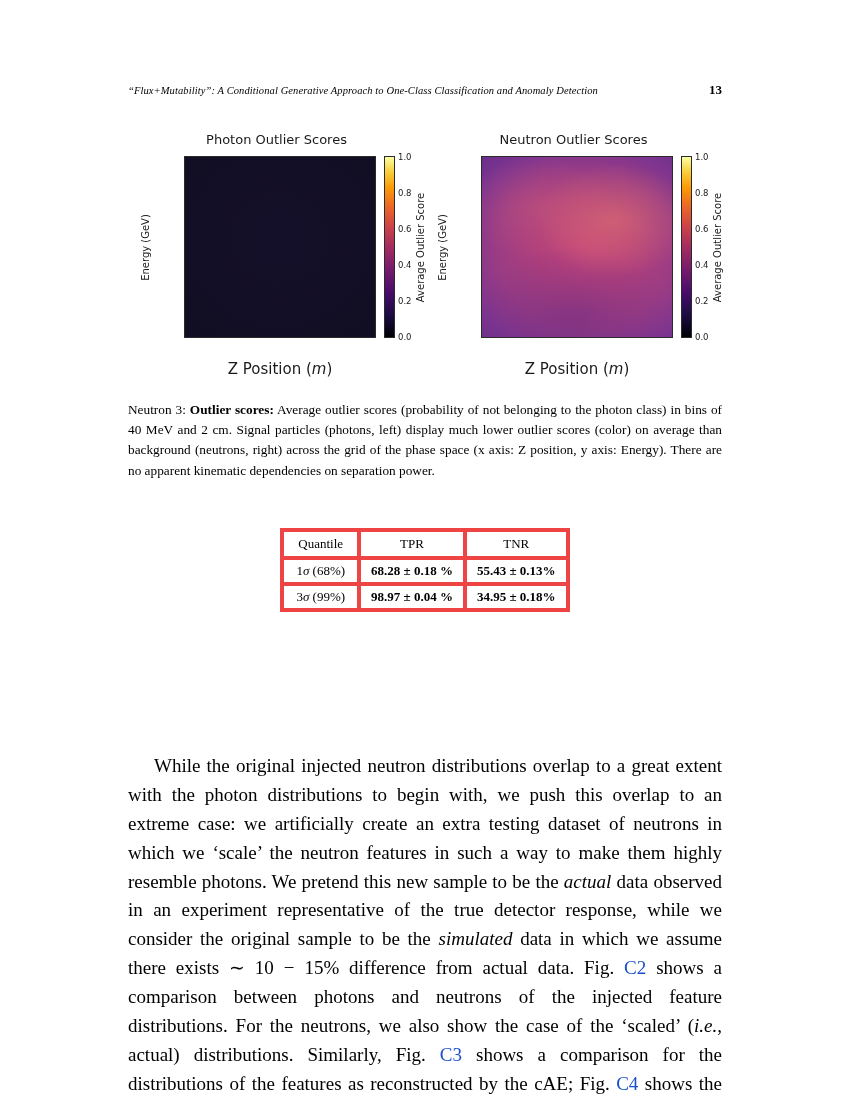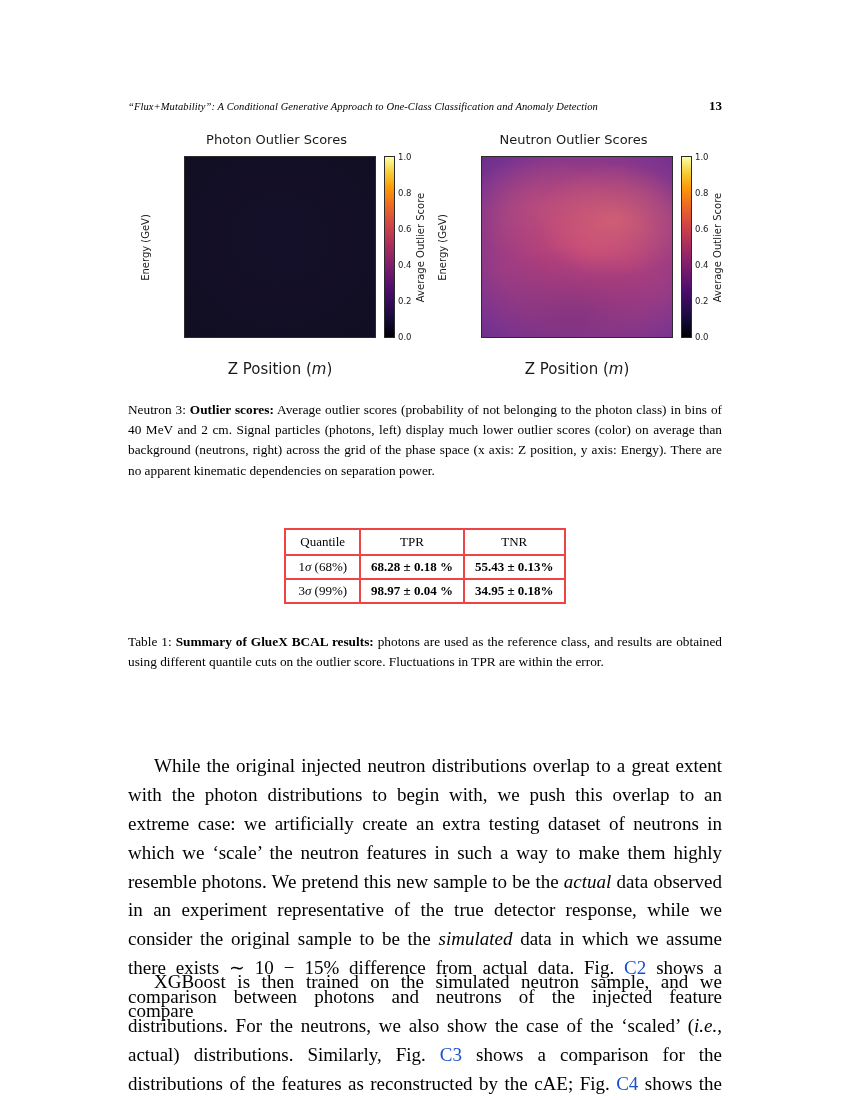--- a/index.html
+++ b/index.html
@@ -18,21 +18,21 @@
   .page {
     position: absolute;
     left: 0; top: 0;
     width: 850px;
     height: 1100px;
   }
   
   .runhead {
     position: absolute;
     left: 128px;
-    top: 98px;
+    top: 82px;
     width: 594px;
     display: flex;
     align-items: baseline;
     justify-content: space-between;
     font-size: 10.5px;
   }
   .runhead .rh-text {
     font-style: italic;
     letter-spacing: 0.1px;
   }
@@ -216,21 +216,21 @@
     top: 528px;
     width: 594px;
     display: flex;
     justify-content: center;
   }
   table.results {
     border-collapse: collapse;
     font-size: 13px;
   }
   table.results td, table.results th {
-    border: 2px solid #ef4444;
+    border: 4px solid #ef4444;
     padding: 3px 10px;
     text-align: center;
     font-weight: normal;
   }
   table.results thead td {
     padding: 4px 12px;
   }
   table.results tbody td.val {
     font-weight: bold;
   }
@@ -342,21 +342,16 @@
         </tr>
         <tr>
           <td class="q"><span>3</span><span class="sig">σ</span><span> (99%)</span></td>
           <td class="val">98.97 ± 0.04 %</td>
           <td class="val">34.95 ± 0.18%</td>
         </tr>
       </tbody>
     </table>
   </div>
 
-  <div class="caption" style="top:632px">
-    <span>Table 1:</span>
-    <span class="lead">Summary of GlueX BCAL results:</span><span> photons are used as the reference class, and results are obtained using different quantile cuts on the outlier score. Fluctuations in TPR are within the error.</span>
-  </div>
 
   <div class="body-par indent" style="top:752px" id="par1"><span>While the original injected neutron distributions overlap to a great extent with the photon distributions to begin with, we push this overlap to an extreme case: we artificially create an extra testing dataset of neutrons in which we ‘scale’ the neutron features in such a way to make them highly resemble photons. We pretend this new sample to be the </span><span style="font-style: italic;">actual</span><span> data observed in an experiment representative of the true detector response, while we consider the original sample to be the </span><span style="font-style: italic;">simulated</span><span> data in which we assume there exists ∼ 10 − 15% difference from actual data. Fig. </span><span class="cref">C2</span><span> shows a comparison between photons and neutrons of the injected feature distributions. For the neutrons, we also show the case of the ‘scaled’ (</span><span style="font-style: italic;">i.e.</span><span>, actual) distributions. Similarly, Fig. </span><span class="cref">C3</span><span> shows a comparison for the distributions of the features as reconstructed by the cAE; Fig. </span><span class="cref">C4</span><span> shows the same comparison for the residuals. Finally, Fig. </span><span class="cref">C5</span><span> shows a comparison for the distribution of the outlier scores.</span></div>
-  <div class="body-par indent" style="top:968px">XGBoost is then trained on the simulated neutron sample, and we compare</div>
 
 </div>
 
 </body></html>

